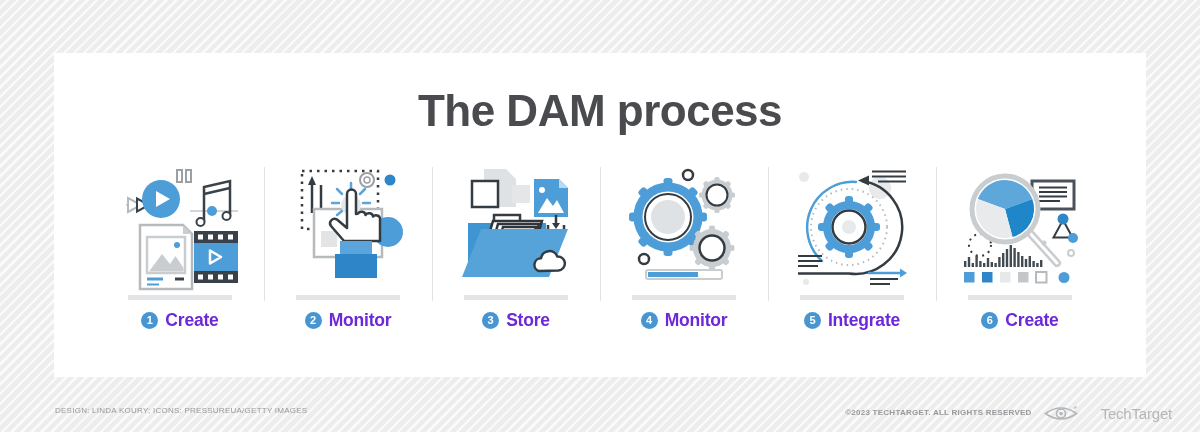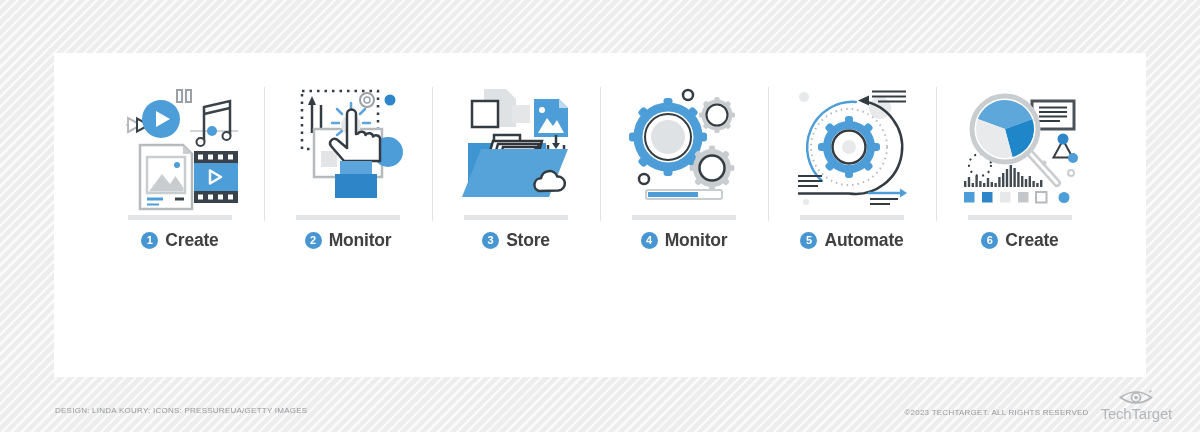--- a/index.html
+++ b/index.html
@@ -31,40 +31,41 @@
   }
   .icon-box{ width:120px; height:128px; display:flex; align-items:flex-start; justify-content:center; }
   .icon-box svg{ width:120px; height:126px; display:block; }
   .bar{ width:104px; height:5px; background:#e3e5e7; margin-top:2px; }
   .label-row{ margin-top:10px; display:flex; align-items:center; gap:7px; }
   .badge{
     width:17px; height:17px; border-radius:50%; background:#4796d2; color:#fff;
     font-size:11px; font-weight:700; display:flex; align-items:center; justify-content:center;
     line-height:1; flex:0 0 auto;
   }
-  .step-label{ font-size:17.5px; font-weight:700; color:#404040; letter-spacing:-0.2px; }
+  .step-label{ font-size:17.5px; font-weight:700; color:#6d28d9; letter-spacing:-0.2px; }
   .credits{
     position:absolute; left:55px; bottom:17px;
     font-size:8px; font-weight:400; letter-spacing:0.25px; color:#97999c;
   }
   .footer-right{
     position:absolute; right:28px; bottom:10px;
     display:flex; align-items:flex-end; gap:12px;
   }
   .copyright{
-    font-size:8px; font-weight:400; letter-spacing:0.25px; color:#97999c;
+    font-size:8px; font-weight:700; letter-spacing:0.25px; color:#97999c;
     margin-bottom:5px;
   }
-  .brand{ display:flex; flex-direction:column; align-items:center; }
+  .brand{ display:flex; align-items:center;gap:23px; }
   .brand-text{ font-size:15px; color:#b3b7ba; letter-spacing:-0.2px; }
 </style>
 </head>
 <body>
 
 <div class="card">
+  <div class="title">The DAM process</div>
 
   <div class="steps-row">
 
     <div class="col">
       <div class="icon-box">
         <svg viewBox="0 0 120 126">
           <line x1="6" y1="40" x2="58" y2="40" stroke="#d3d6d8" stroke-width="2"></line>
           <path d="M8 33 L8 47 L21 40 Z" fill="#fff" stroke="#b6babd" stroke-width="2"></path>
           <path d="M17 33.5 L17 46.5 L29 40 Z" fill="#fff" stroke="#39424a" stroke-width="2"></path>
           <circle cx="41" cy="34" r="19" fill="#4d9dd8"></circle>
@@ -266,21 +267,21 @@
             <line x1="78" y1="114" x2="106" y2="114"></line>
             <line x1="78" y1="119" x2="98" y2="119"></line>
           </g>
           <line x1="76" y1="108" x2="110" y2="108" stroke="#4d9dd8" stroke-width="2.5"></line>
           <path d="M108 103.5 L115 108 L108 112.5 Z" fill="#4d9dd8"></path>
         </svg>
       </div>
       <div class="bar"></div>
       <div class="label-row">
         <span class="badge">5</span>
-        <span class="step-label">Automate</span>
+        <span class="step-label">Integrate</span>
       </div>
     </div>
 
     <div class="col">
       <div class="icon-box">
         <svg viewBox="0 0 120 126">
           <rect x="72" y="16" width="42" height="28" fill="#fff" stroke="#4a525a" stroke-width="3"></rect>
           <g stroke="#343c43" stroke-width="2">
             <line x1="79" y1="22.5" x2="107" y2="22.5"></line>
             <line x1="79" y1="27" x2="107" y2="27"></line>

